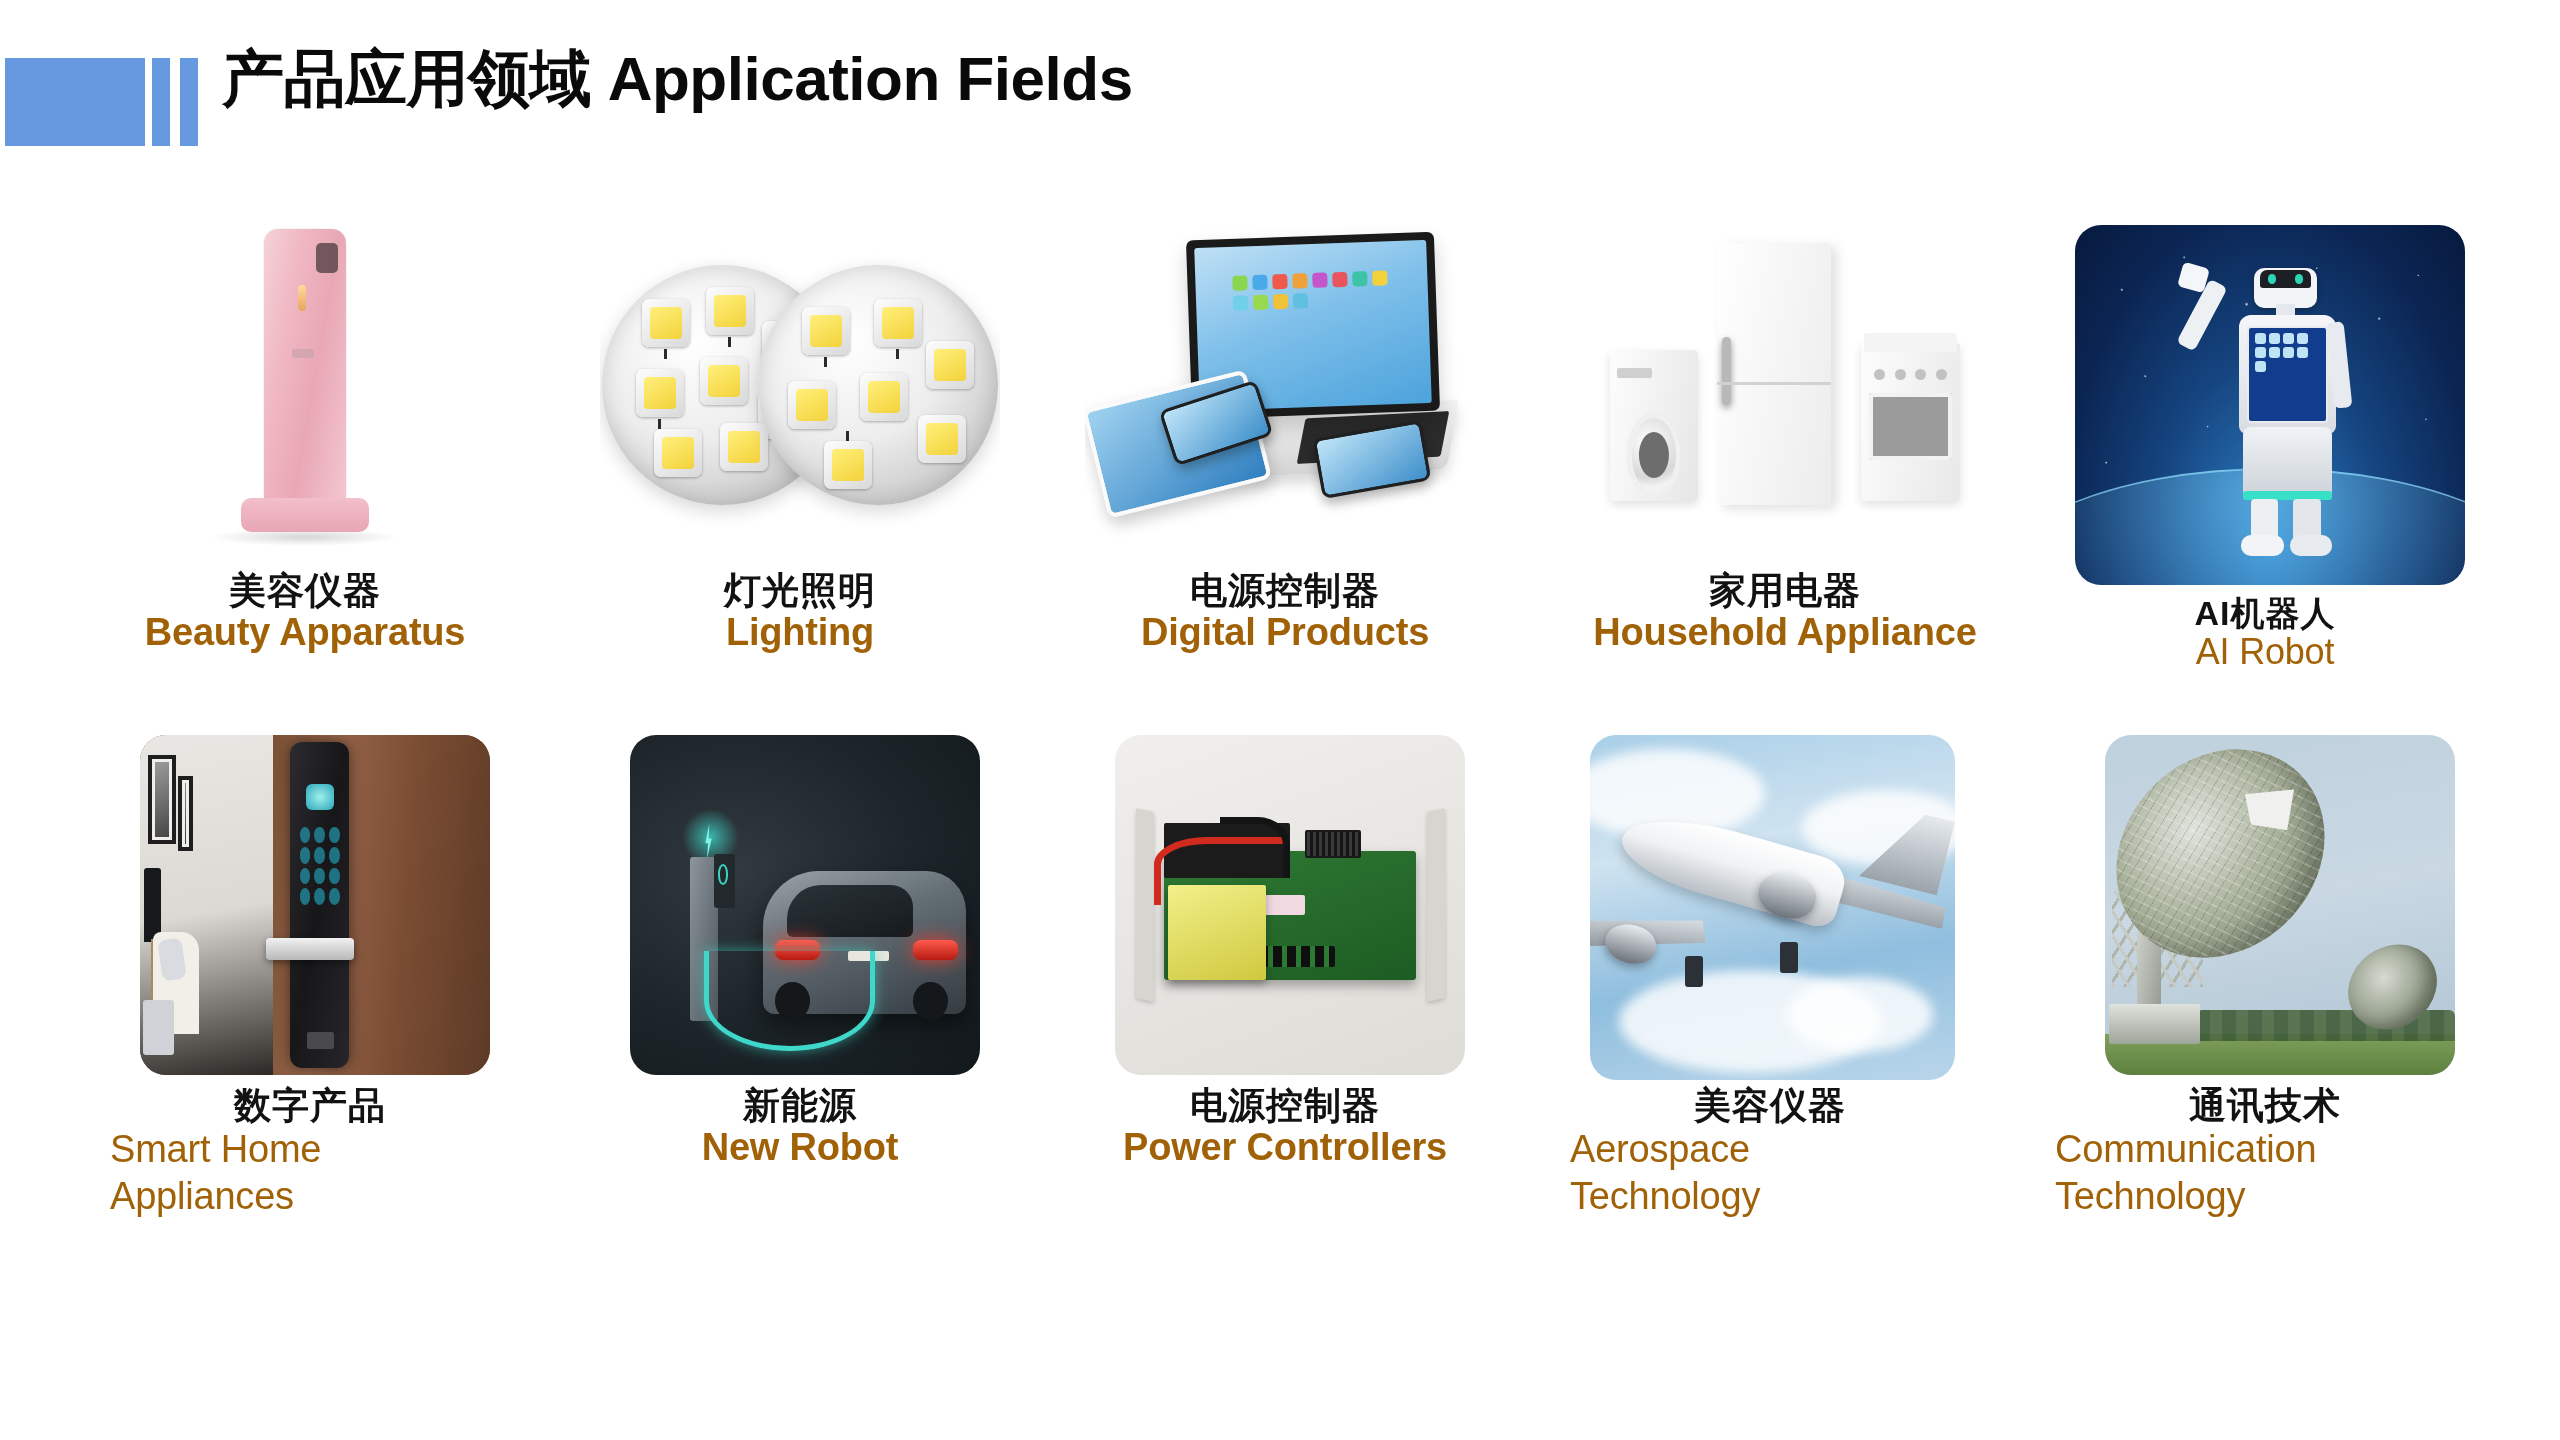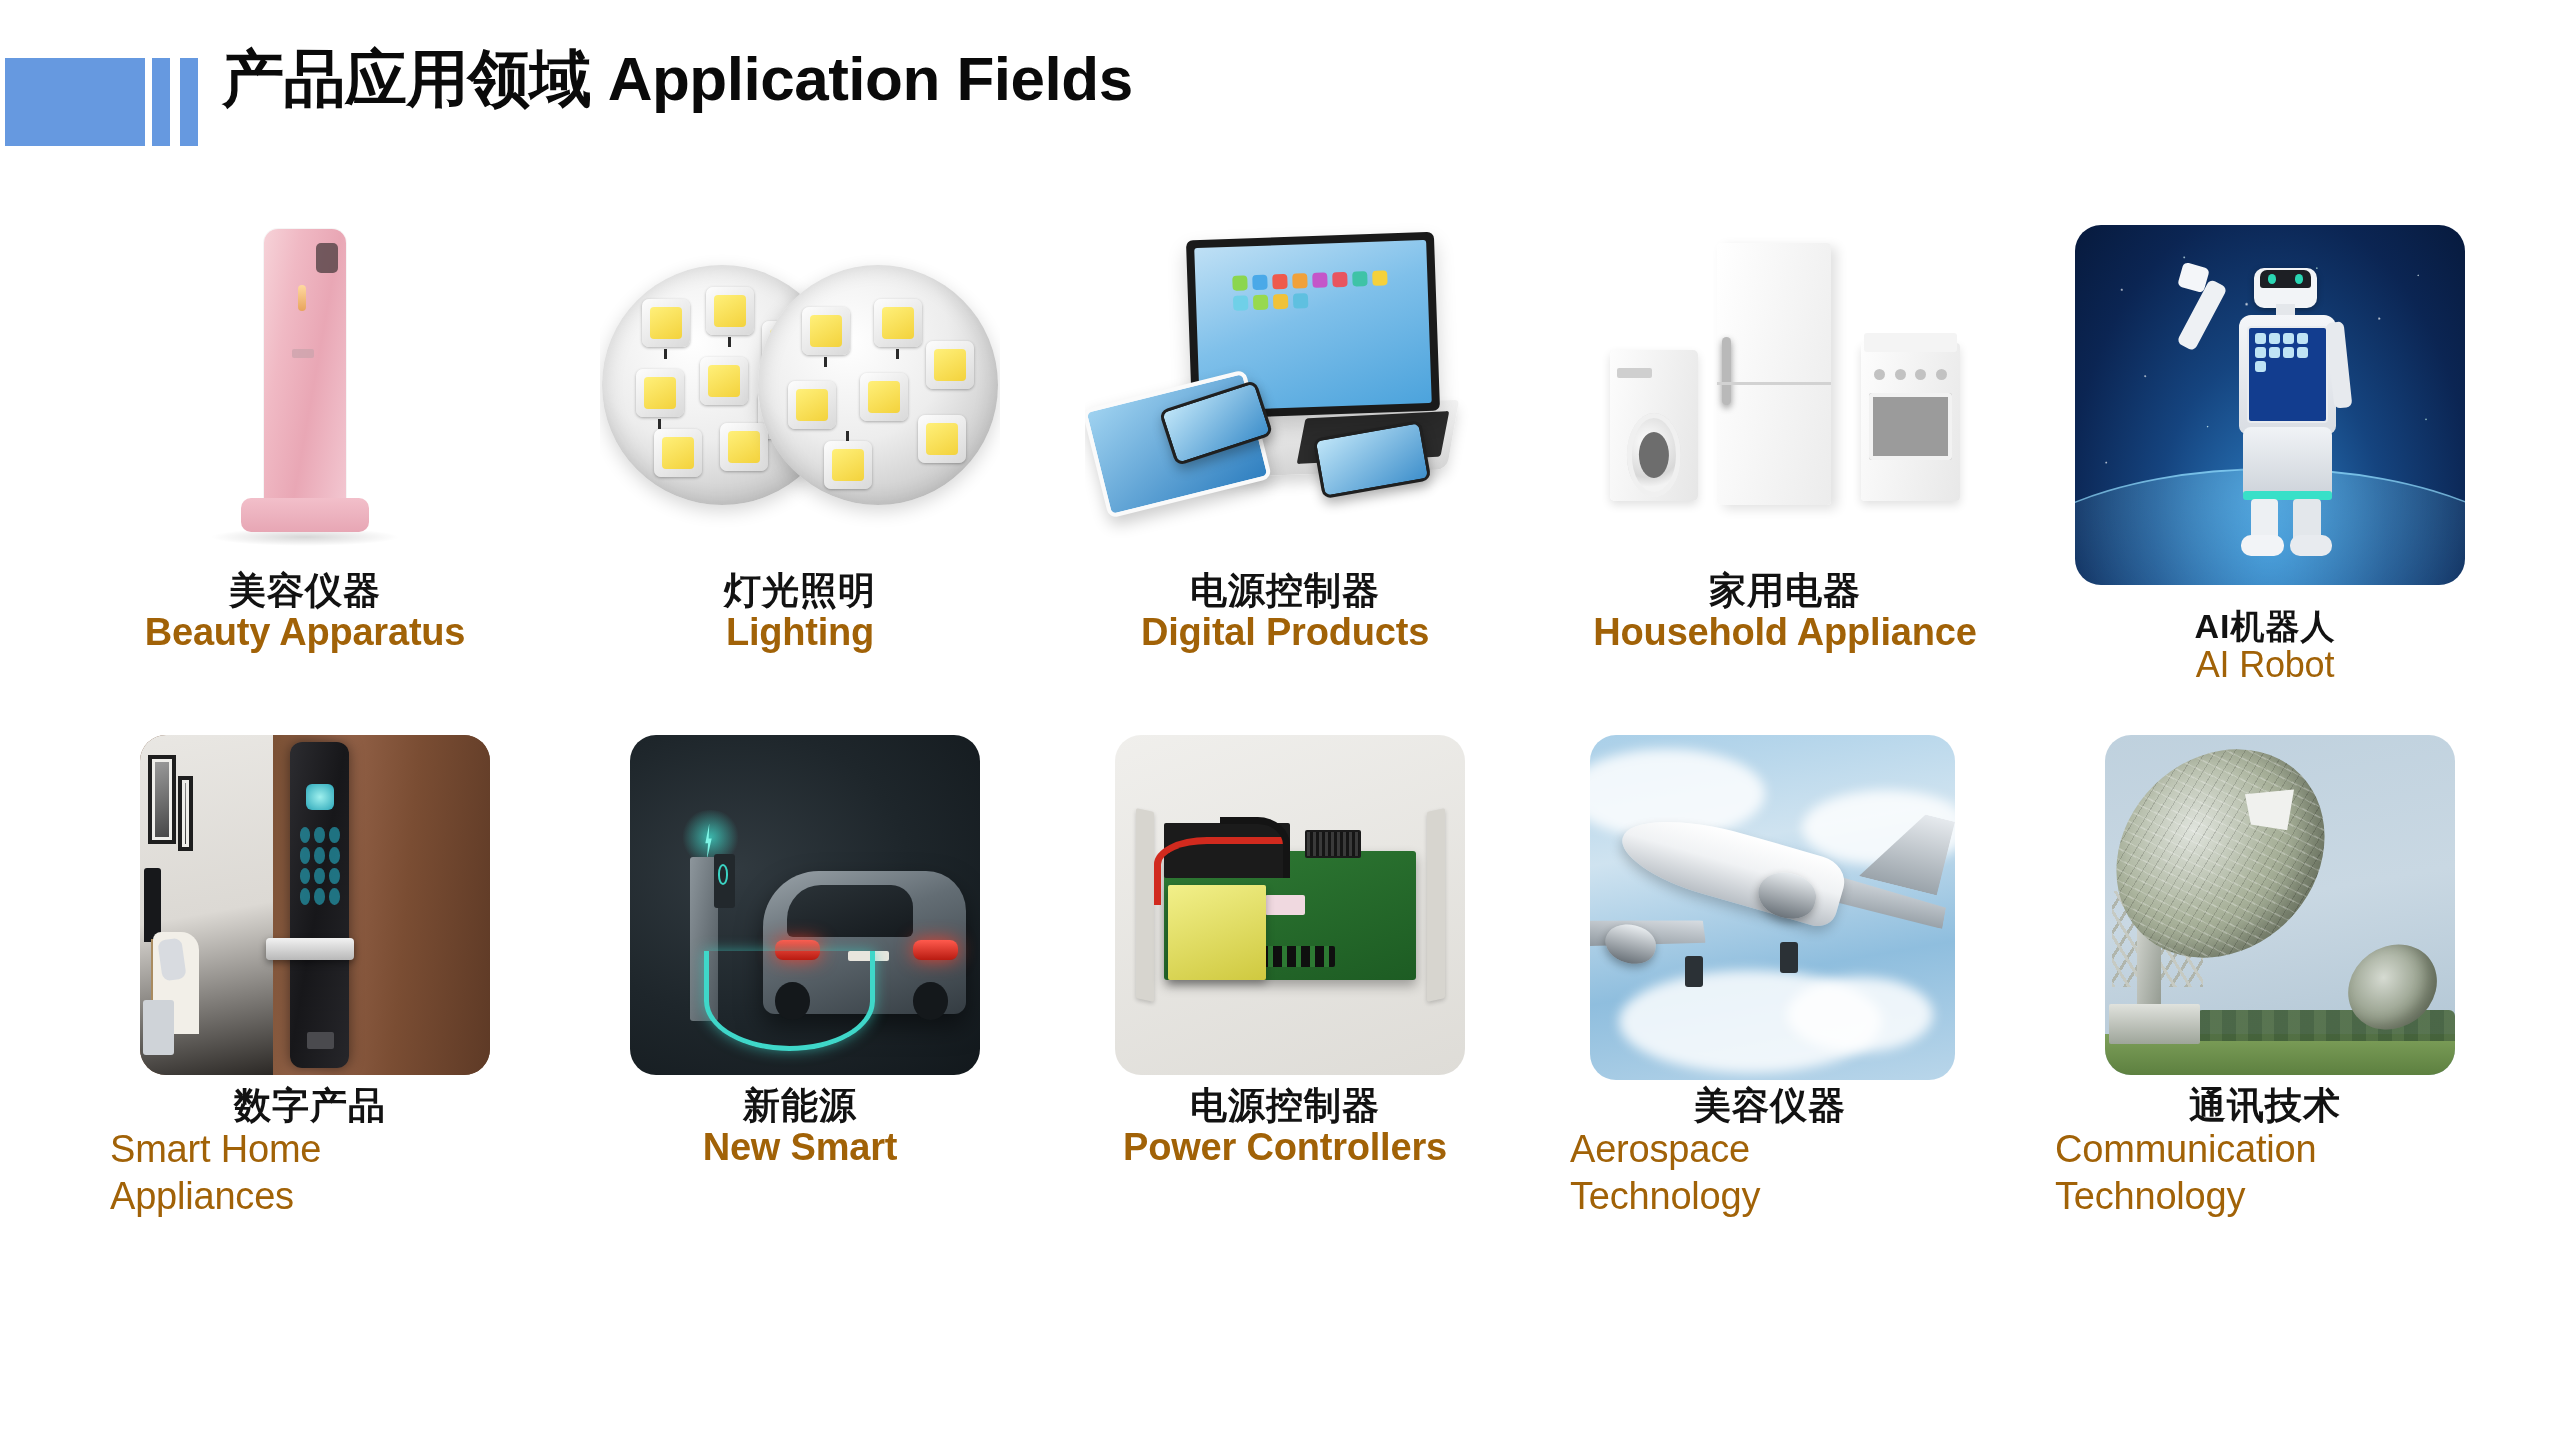--- a/index.html
+++ b/index.html
@@ -484,21 +484,21 @@
           </div>
       </div>
       <div class="rb rb-arm-dn"></div>
       <div class="rb rb-skirt"></div>
       <div class="rb rb-ring"></div>
       <div class="rb rb-leg-l"></div>
       <div class="rb rb-leg-r"></div>
       <div class="rb rb-foot-l"></div>
       <div class="rb rb-foot-r"></div>
     </div>
-    <div class="cap thin" style="top:392px;">
+    <div class="cap thin" style="top:379px;">
       <span class="cn">AI机器人</span>
       <span class="en">AI Robot</span>
     </div>
   </div>
 
   <div class="cell" style="left:110px;top:735px;width:400px;height:520px;">
     <div class="thumb sq p-lock" style="left:30px;top:0;width:350px;height:340px;">
       <div class="room">
         <div class="frame1">
             <div class="inn"></div>
@@ -552,21 +552,21 @@
         <div class="ev-tl l"></div>
           <div class="ev-tl r"></div>
         <div class="ev-plate"></div>
         <div class="ev-wheel f"></div>
           <div class="ev-wheel b"></div>
       </div>
       <div class="ev-cable"></div>
     </div>
     <div class="cap" style="top:350px;">
       <span class="cn">新能源</span>
-      <span class="en">New Smart</span>
+      <span class="en">New Robot</span>
     </div>
   </div>
 
   <div class="cell" style="left:1085px;top:735px;width:400px;height:520px;">
     <div class="thumb sq p-pcb" style="left:30px;top:0;width:350px;height:340px;">
       <div class="bracket l"></div>
       <div class="bracket r"></div>
       <div class="pcb">
         <div class="hsink"></div>
         <div class="cap-w"></div>

